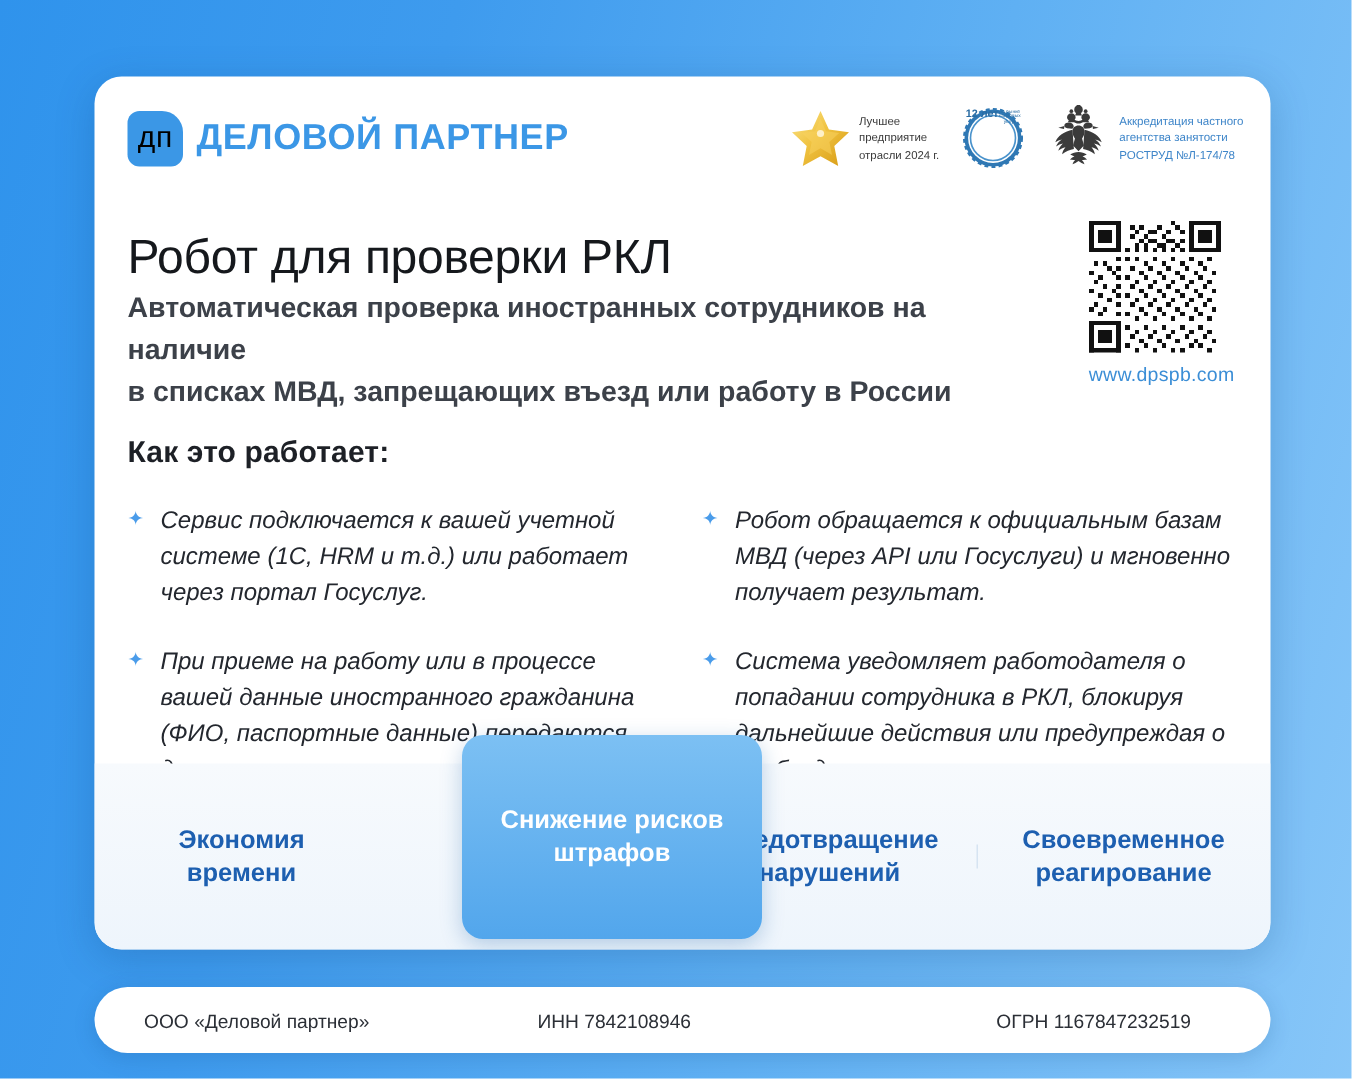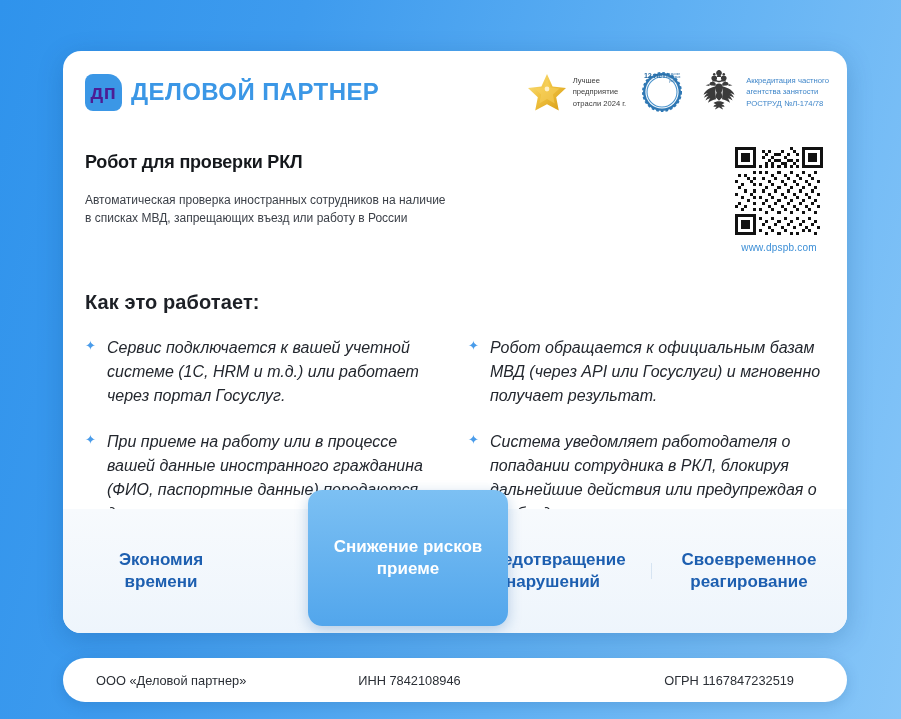--- a/index.html
+++ b/index.html
@@ -32,21 +32,21 @@
   #logo-mark {
     width:37px; height:37px;
     background:#3b97e6;
     border-radius:8px 14px 8px 8px;
     position:relative;
     flex:0 0 auto;
   }
   #logo-mark .glyph {
     position:absolute; inset:0;
     display:flex; align-items:center; justify-content:center;
-    color:#4c1d95; font-weight:bold; font-size:20px;
+    color:#000000; font-weight:normal; font-size:20px;
     letter-spacing:.5px; line-height:1;
     padding-bottom:0;
   }
   #brand-text { margin-left:9px; }
   #brand-name {
     color:#3b97e6; font-weight:bold; font-size:24px;
     letter-spacing:.4px; line-height:1.05;
   }
   #brand-sub {
     color:#64b2ec; font-size:11.2px; letter-spacing:4.4px;
@@ -68,32 +68,31 @@
     display:flex; align-items:flex-start; justify-content:center;
     color:#2a6ca3; text-align:center; line-height:1.05;
   }
   .seal-top { font-size:7.2px; font-weight:bold; }
   .seal-bot { font-size:3.3px; white-space:pre-line; margin-top:1px; }
   .eagle-wrap { width:42px; height:44px; flex:0 0 auto; }
 
   
   #title-block { position:absolute; left:22px; top:100px; width:560px; }
   #main-title {
-    font-size:18px; line-height:1.27; font-weight:bold;
+    font-size:32px; line-height:1.27; font-weight:normal;
     color:#15181c; letter-spacing:-.2px;
   }
   #subtitle {
-    margin-top:18px;
-    font-size:12px; line-height:1.48; color:#3c4149;
+    font-size:19px; line-height:1.48; color:#3c4149;font-weight:bold;
   }
 
   
   #qr-block { position:absolute; right:24px; top:96px; text-align:center; }
   #qr-code { width:88px; height:88px; display:block; }
-  #qr-url { margin-top:7px; font-size:10px; color:#3b8ed6; letter-spacing:.2px; }
+  #qr-url { margin-top:7px; font-size:13px; color:#3b8ed6; letter-spacing:.2px; }
 
   
   #how-heading {
     position:absolute; left:22px; top:240px;
     font-size:20px; color:#1d2026; letter-spacing:.1px;
   }
 
   #columns {
     position:absolute; left:22px; top:285px;
     width:745px;
@@ -473,21 +472,21 @@
 
   <div id="tabs">
     <div class="tab" style="white-space:pre-line">Экономия
 времени</div>
     <div class="tab" style="visibility:hidden"></div>
     <div class="tab divider" style="white-space:pre-line">Предотвращение
 нарушений</div>
     <div class="tab divider" style="white-space:pre-line">Своевременное
 реагирование</div>
     <div class="tab active" style="white-space:pre-line">Снижение рисков
-приеме</div>
+штрафов</div>
   </div>
 
 </div>
 
 <div id="footer">
   <div class="footer-cell" id="footer-company">ООО «Деловой партнер»</div>
   <div class="footer-cell" id="footer-inn">ИНН 7842108946</div>
   <div class="footer-cell" id="footer-ogrn">ОГРН 1167847232519</div>
 </div>
 

